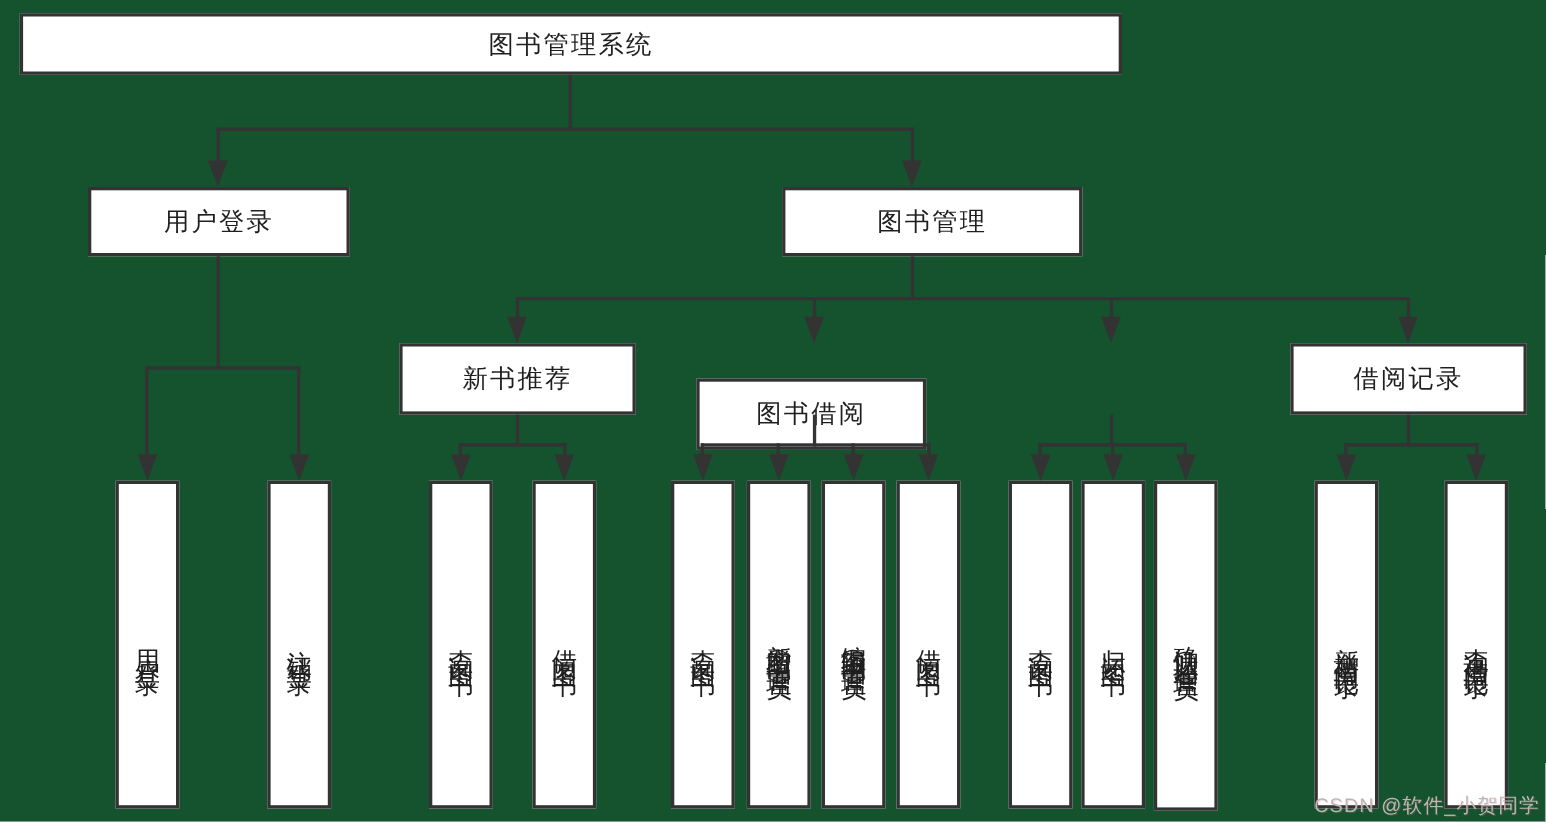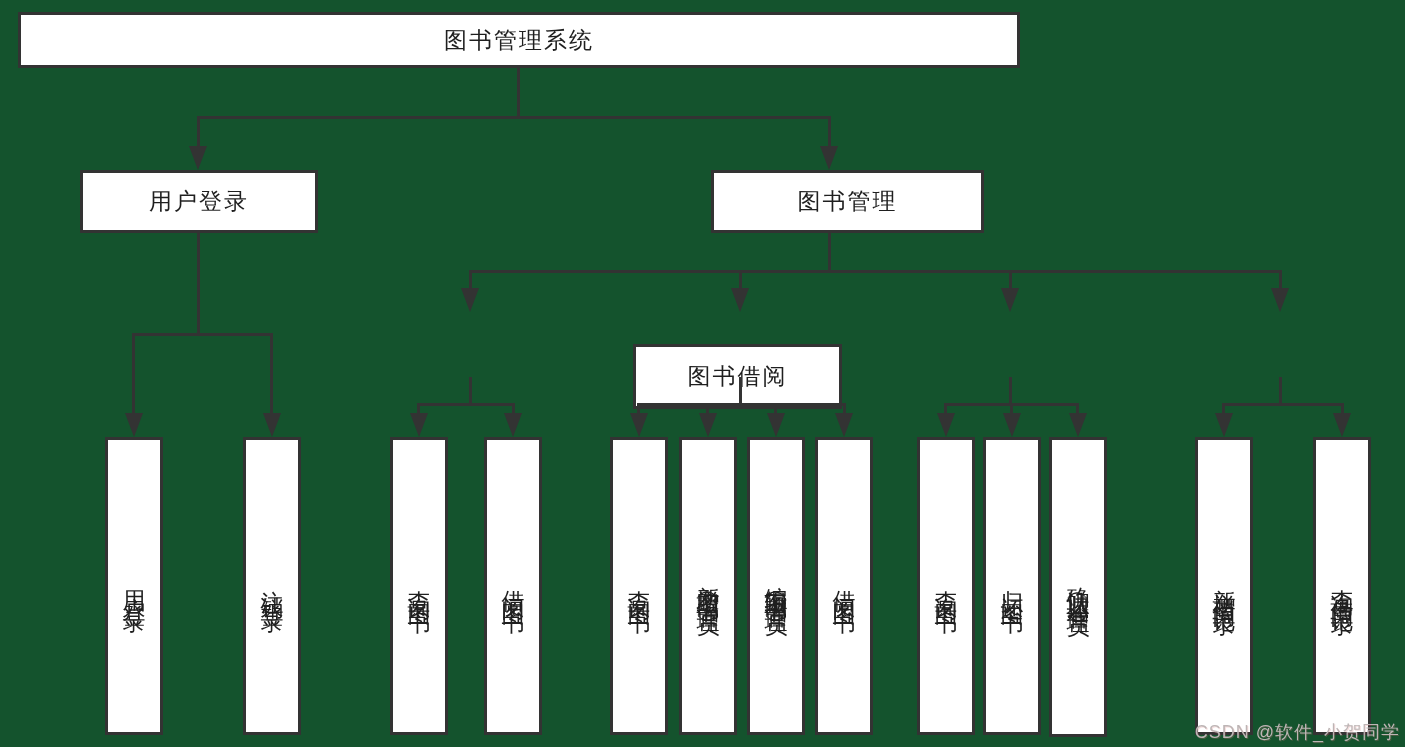--- a/index.html
+++ b/index.html
@@ -40,22 +40,28 @@
     <span>图书管理系统</span>
   </div>
 
   <div class="box" style="left:80px;top:170px;width:238px;height:63px;">
     <span>用户登录</span>
   </div>
   <div class="box" style="left:711px;top:170px;width:273px;height:63px;">
     <span>图书管理</span>
   </div>
 
+  <div class="box" style="left:363px;top:312px;width:215px;height:65px;">
+    <span>新书推荐</span>
+  </div>
   <div class="box" style="left:633px;top:304px;width:209px;height:65px;margin-top:40px;">
     <span>图书借阅</span>
+  </div>
+  <div class="box" style="left:1173px;top:312px;width:215px;height:65px;">
+    <span>借阅记录</span>
   </div>
 
   <div class="box leaf" style="left:105px;top:437px;width:58px;height:298px;">
     <span class="vtext">用户登录</span>
   </div>
   <div class="box leaf" style="left:243px;top:437px;width:58px;height:298px;">
     <span class="vtext">注销登录</span>
   </div>
 
   <div class="box leaf" style="left:390px;top:437px;width:58px;height:298px;">

